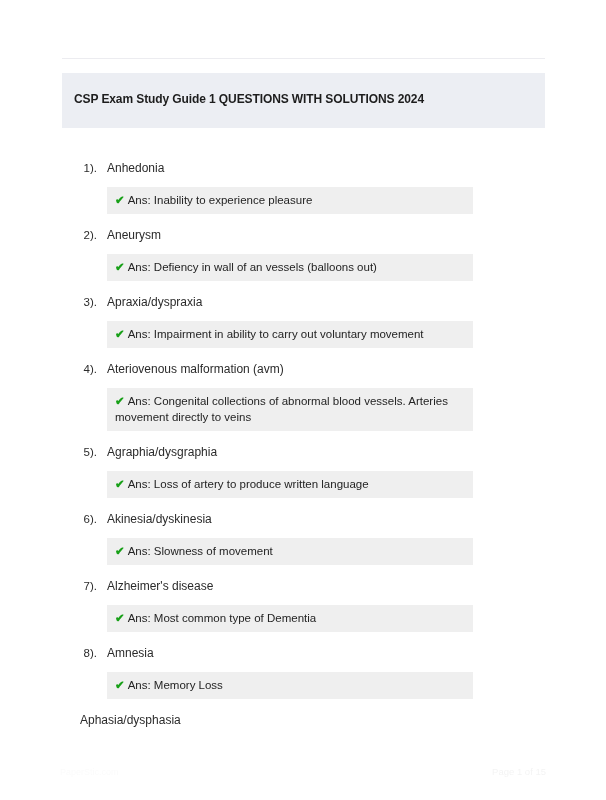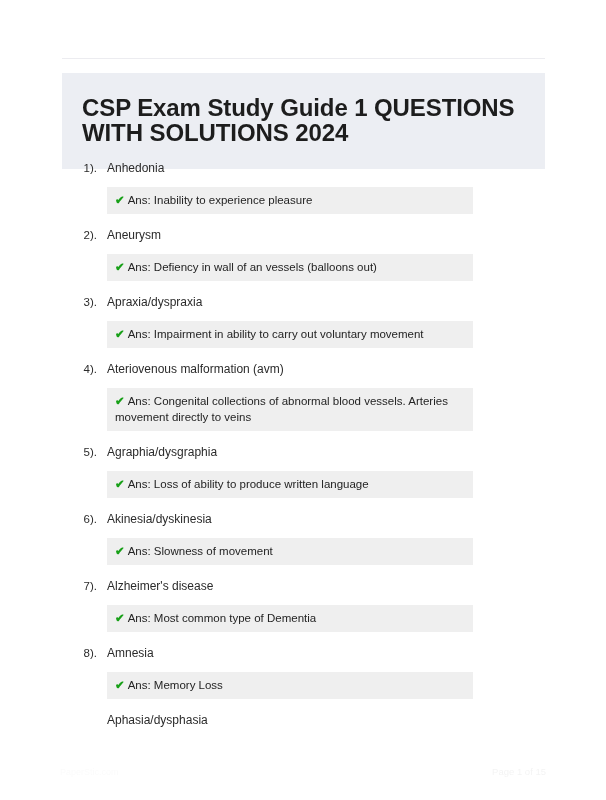--- a/index.html
+++ b/index.html
@@ -37,26 +37,26 @@
     position: absolute;
     left: 62px;
     top: 73px;
     width: 483px;
     box-sizing: border-box;
     background: #eceef3;
     padding: 14px 16px 16px 12px;
   }
 
   .title-text {
-    font-size: 24px;
+    font-size: 12px;
     line-height: 25px;
     font-weight: 700;
     color: #1d1d1d;
     letter-spacing: -0.1px;
-    margin: 8px;
+    margin: 0;
   }
 
   .qa-list {
     position: absolute;
     left: 0;
     top: 160px;
     width: 606px;
   }
 
   .qa-item {
@@ -104,21 +104,21 @@
 
   .check {
     color: #18a018;
     font-size: 11.5px;
     margin-right: 3px;
     font-weight: 700;
   }
 
   
   .q-row.orphan {
-    padding-left: 107px;
+    padding-left: 80px;
   }
   .q-row.orphan .q-text {
     margin-left: 0;
   }
 
   .footer {
     position: absolute;
     left: 0;
     top: 766px;
     width: 606px;
@@ -195,21 +195,21 @@
         <p class="ans-text"><span class="check">✔</span><span>Ans: Congenital collections of abnormal blood vessels. Arteries movement directly to veins</span></p>
       </div>
     </div>
 
     <div class="qa-item">
       <div class="q-row">
         <span class="q-num">5).</span>
         <span class="q-text">Agraphia/dysgraphia</span>
       </div>
       <div class="ans-box">
-        <p class="ans-text"><span class="check">✔</span><span>Ans: Loss of ability to produce written language</span></p>
+        <p class="ans-text"><span class="check">✔</span><span>Ans: Loss of artery to produce written language</span></p>
       </div>
     </div>
 
     <div class="qa-item">
       <div class="q-row">
         <span class="q-num">6).</span>
         <span class="q-text">Akinesia/dyskinesia</span>
       </div>
       <div class="ans-box">
         <p class="ans-text"><span class="check">✔</span><span>Ans: Slowness of movement</span></p>

